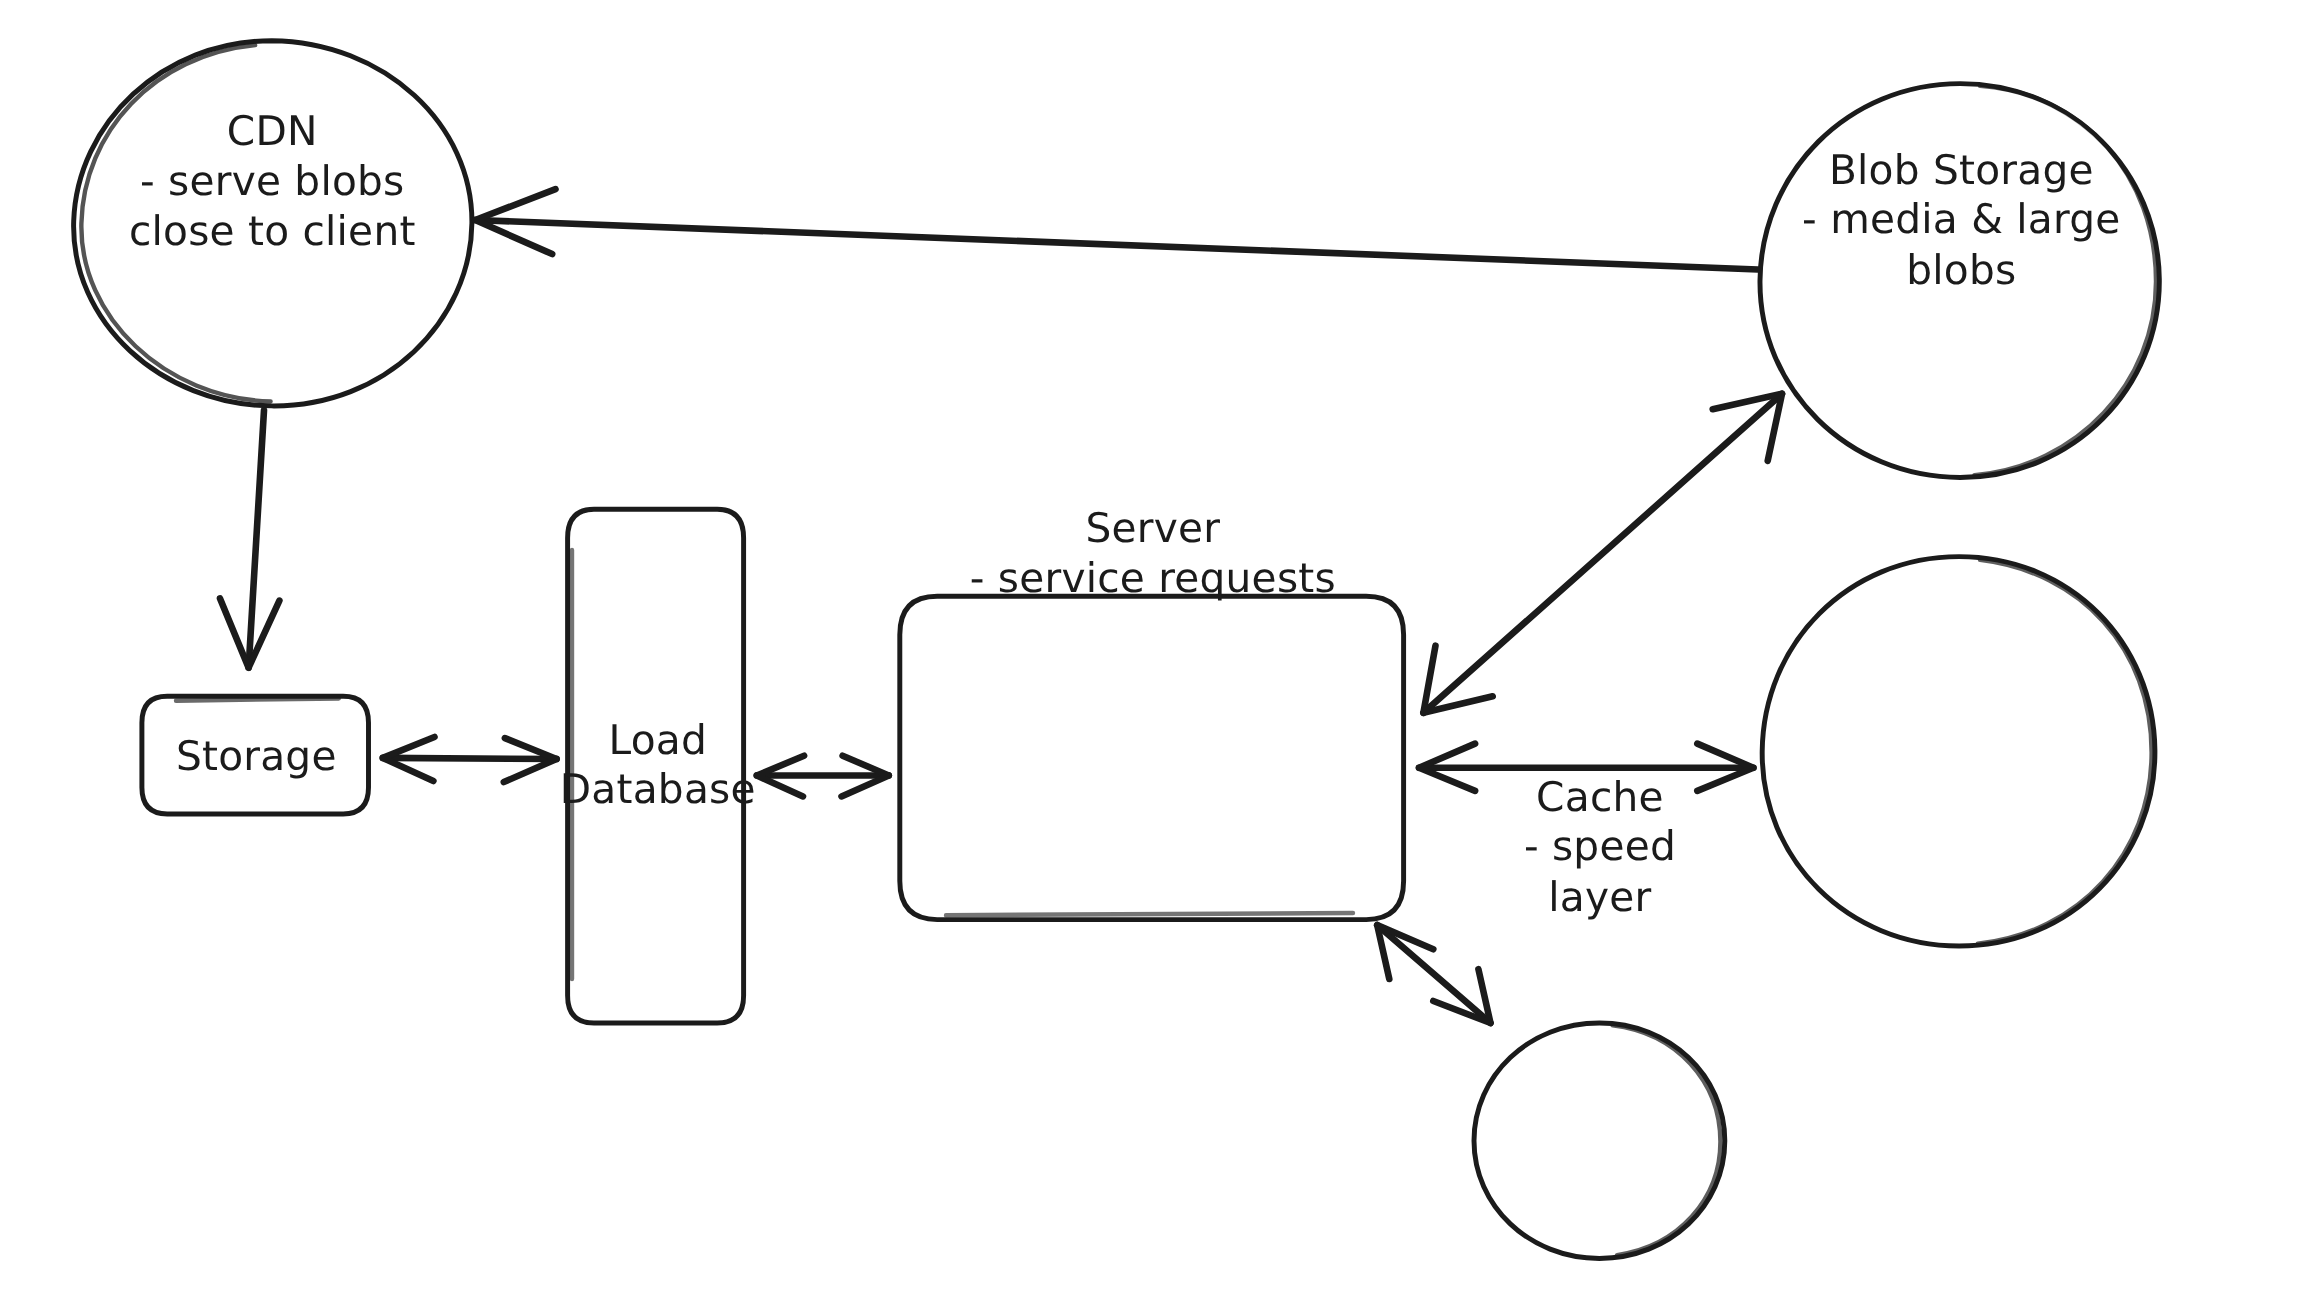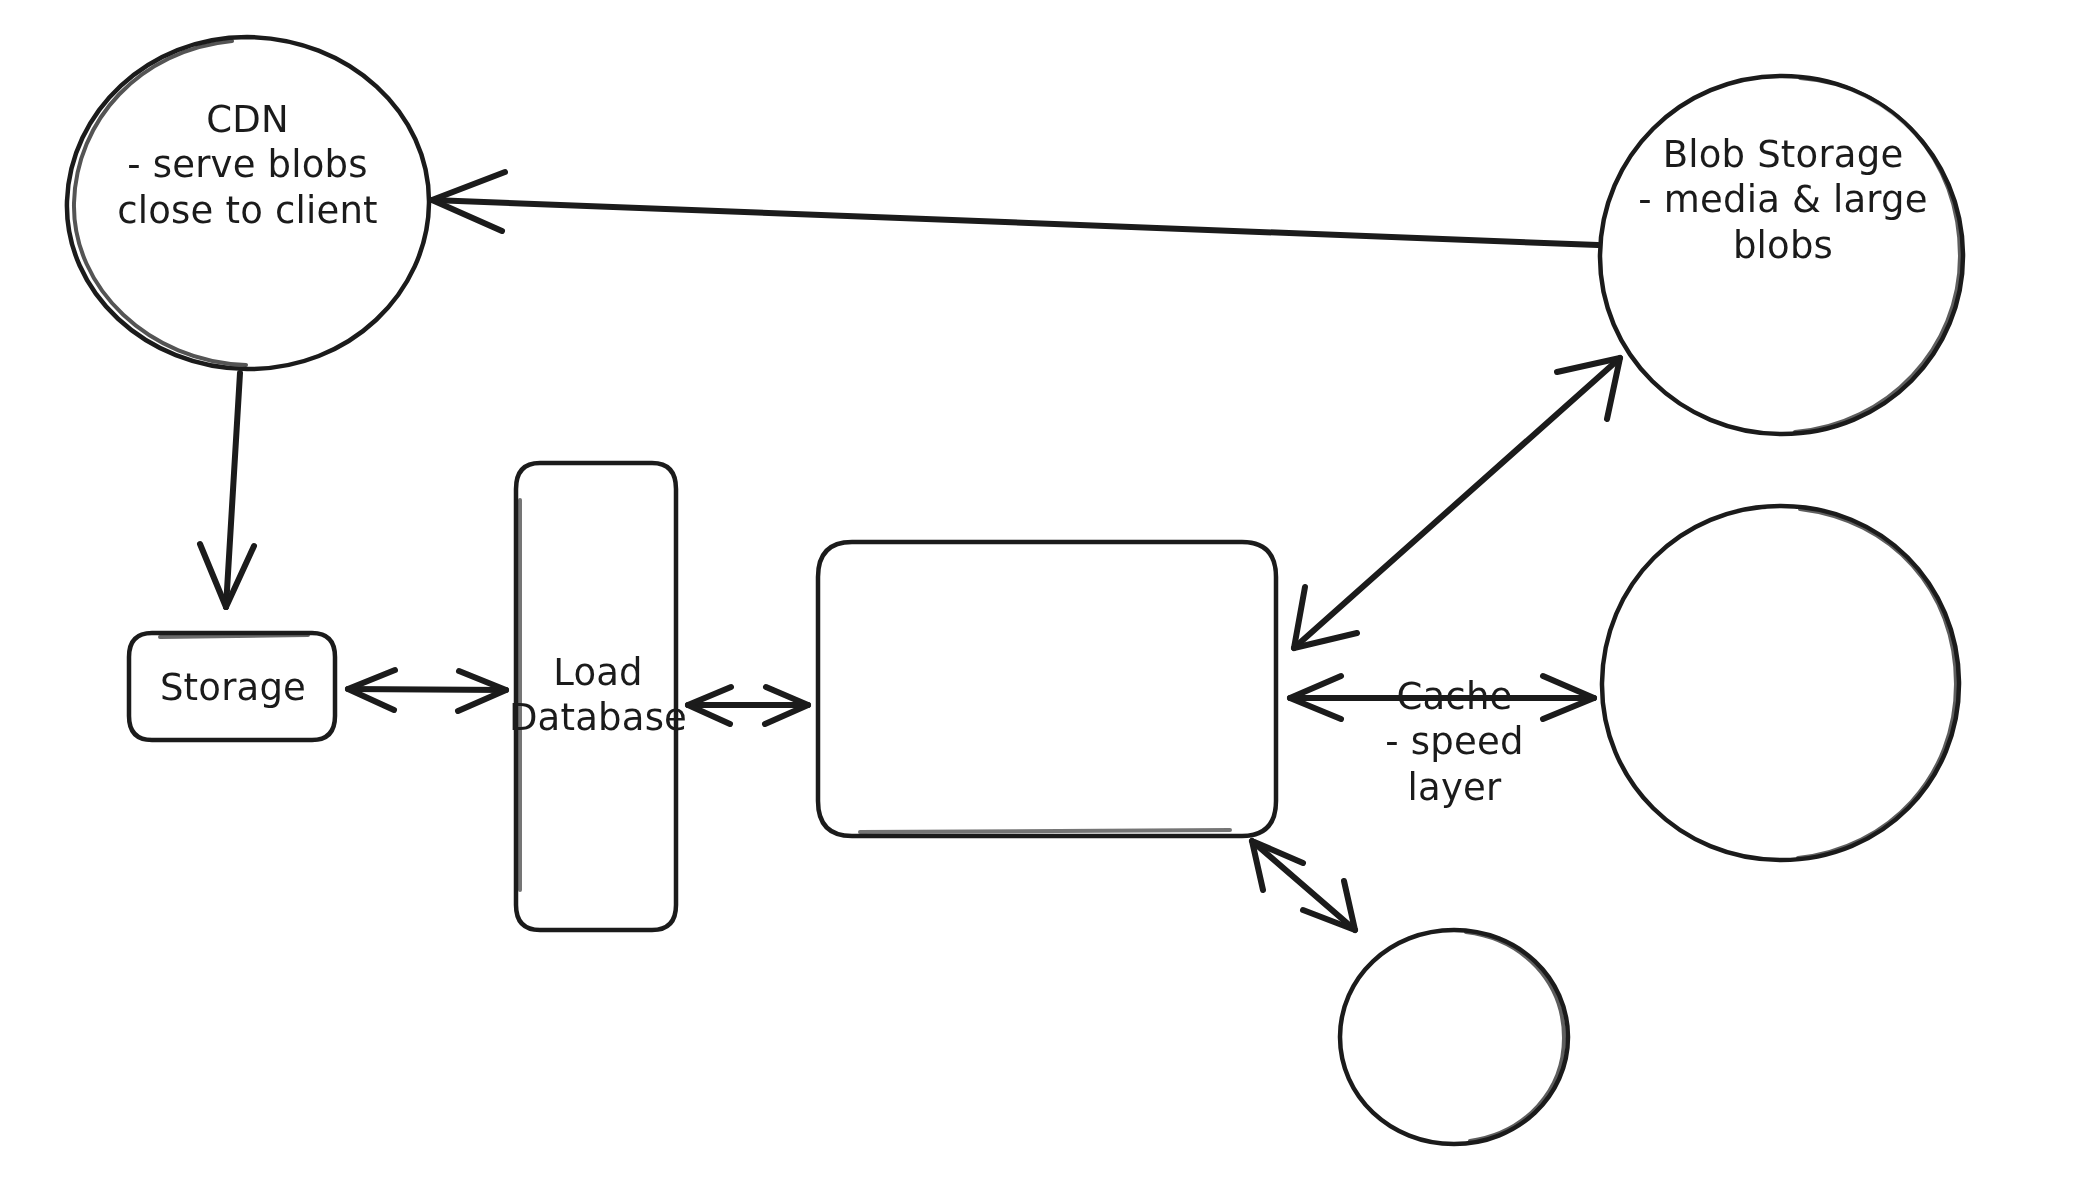--- a/index.html
+++ b/index.html
@@ -199,29 +199,31 @@
 
   <div class="node-label" style="left:85px; top:100px; width:325px; height:130px;">CDN
 - serve blobs
 close to client</div>
 
   <div class="node-label" style="left:1618px; top:135px; width:330px; height:130px;">Blob Storage
 - media &amp; large
 blobs</div>
 
 
-  <div class="node-label" style="left:1352px; top:677px; width:205px; height:130px;">Cache
+  <div class="node-label" style="left:1352px; top:705px; width:205px; height:130px;">Cache
 - speed
 layer</div>
 
   <div class="node-label" style="left:138px; top:645px; width:190px; height:85px;">Storage</div>
 
   <div class="node-label" style="left:520px; top:650px; width:156px; height:90px;">Load
 Database</div>
 
+  <div class="node-label" style="left:830px; top:458px; width:436px; height:90px;">Server
+- service requests</div>
 
   <div class="node-hit" style="left:65px; top:35px; width:365px; height:335px; border-radius:50%;"></div>
   <div class="node-hit" style="left:1598px; top:73px; width:368px; height:363px; border-radius:50%;"></div>
   <div class="node-hit" style="left:1600px; top:503px; width:362px; height:360px; border-radius:50%;"></div>
   <div class="node-hit" style="left:1338px; top:928px; width:232px; height:218px; border-radius:50%;"></div>
   <div class="node-hit" style="left:128px; top:632px; width:208px; height:110px; border-radius:24px;"></div>
   <div class="node-hit" style="left:514px; top:462px; width:164px; height:470px; border-radius:26px;"></div>
   <div class="node-hit" style="left:815px; top:540px; width:463px; height:299px; border-radius:34px;"></div>
 
 </div>

